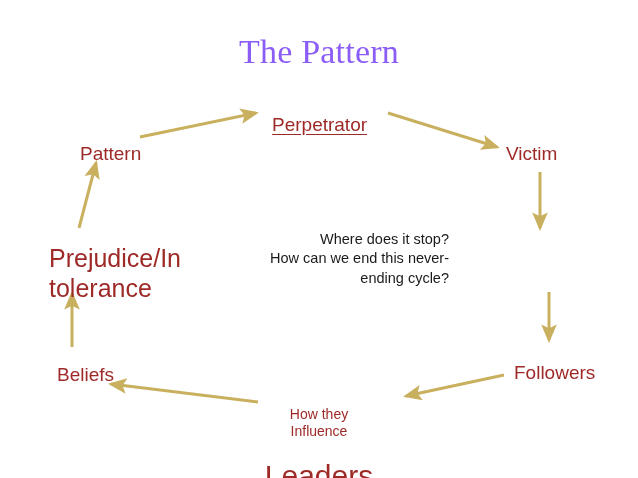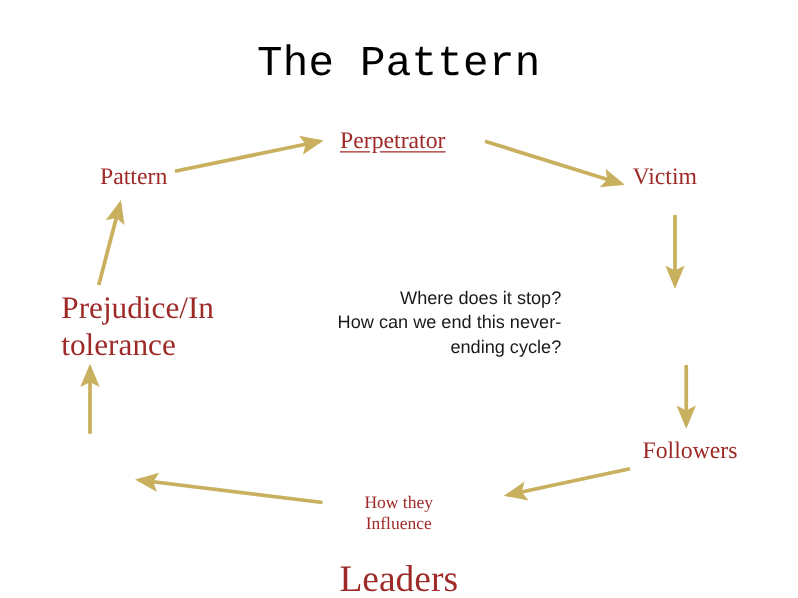--- a/index.html
+++ b/index.html
@@ -19,33 +19,34 @@
     position: absolute;
     left: 0;
     top: 0;
     width: 638px;
     height: 478px;
     pointer-events: none;
   }
   .node {
     position: absolute;
     color: #9e2a28;
-    font-family: Liberation Serif, serif;
+    font-family: Liberation Sans, sans-serif;
     line-height: 1.18;
     white-space: pre-line;
+    margin-top: 12px;
   }
   #title {
     position: absolute;
     left: 0;
     top: 33px;
     width: 638px;
     text-align: center;
     font-size: 34px;
-    color: #000000;
-    font-family: Liberation Mono, monospace;
+    color: #8b5cf6;
+    font-family: Liberation Serif, serif;
     letter-spacing: 0.2px;
   }
   #node-perpetrator {
     left: 272px;
     top: 102px;
     font-size: 19px;
     text-decoration: underline;
     text-underline-offset: 3px;
   }
   #node-victim {
@@ -144,20 +145,21 @@
   <div class="node" id="node-victim">Victim</div>
 
   <div class="node" id="node-action">Pattern</div>
 
 
   <div class="node" id="node-prejudice">Prejudice/In
 tolerance</div>
 
   <div class="node" id="node-followers">Followers</div>
 
+  <div class="node" id="node-beliefs">Beliefs</div>
 
   <div class="node" id="node-leaders">
     <span id="leaders-sub">How they
 Influence</span>
     <span id="leaders-main">Leaders</span>
   </div>
 
   <div id="center-text">Where does it stop?
 How can we end this never-
 ending cycle?</div>

